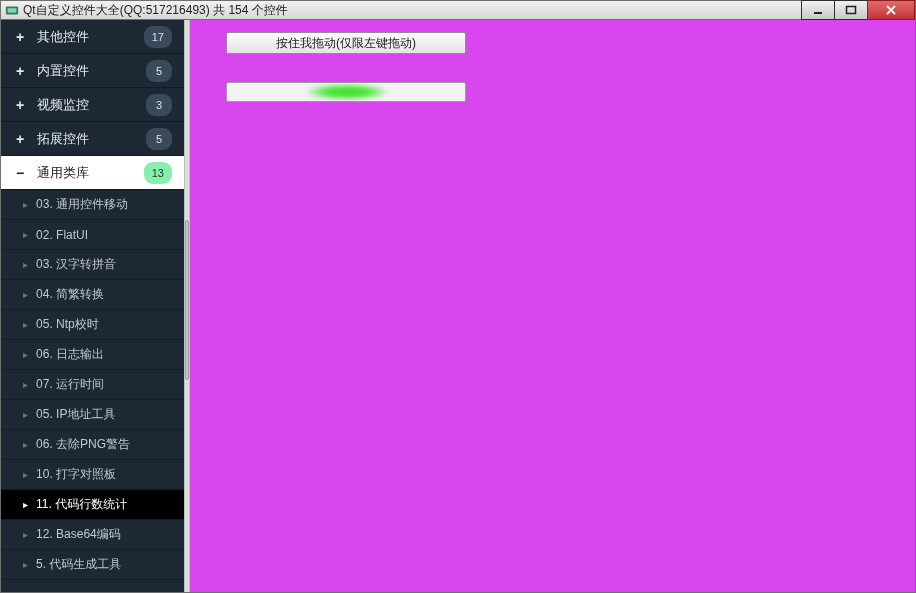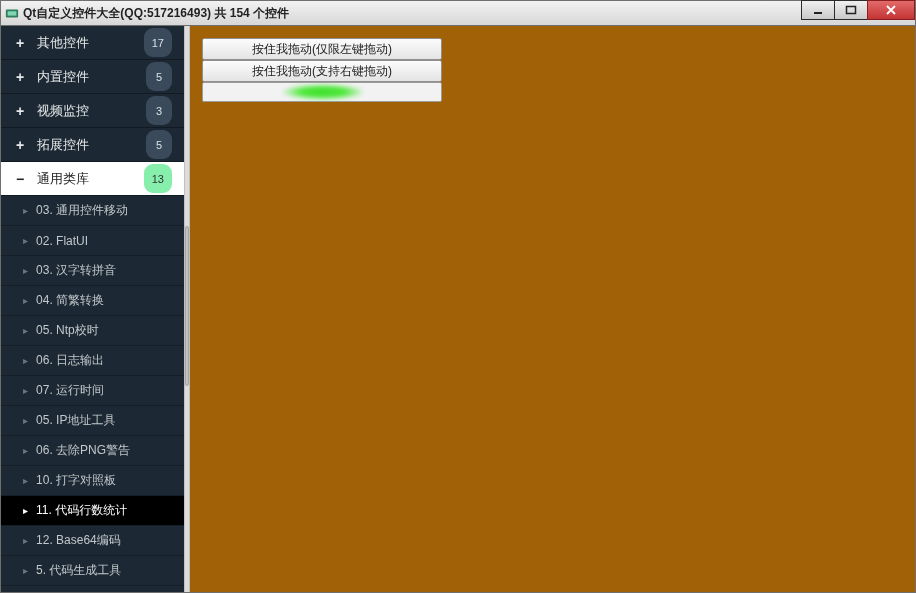--- a/index.html
+++ b/index.html
@@ -1,27 +1,26 @@
 <!DOCTYPE html>
 <html><head>
 <meta charset="utf-8">
 <style>
   * { box-sizing: border-box; margin: 0; padding: 0; }
   html, body { width: 916px; height: 593px; font-family: "Microsoft YaHei", Arial, sans-serif; font-size: 12px; overflow: hidden; }
   body { display: flex; flex-direction: column; background: #d8d8d8; }
 
   
   .titlebar {
-    height: 26px;
+    height: 20px;
     background: linear-gradient(to bottom, #f2f2f2, #d7d7d7);
     border: 1px solid #6f6f6f;
     display: flex; align-items: center;
     padding: 0 4px;
     position: relative;
-    font-weight: bold;
   }
   .app-icon {
     width: 14px; height: 14px; margin-right: 4px;
     display: inline-flex; align-items: center; justify-content: center;
   }
   .title-text { color: #222; font-size: 12px; }
   .win-buttons {
     position: absolute; right: 0; top: -1px; height: 20px; display: flex;
   }
   .win-btn {
@@ -78,21 +77,21 @@
     border-bottom: 1px solid #111a22;
     cursor: default;
   }
   .cat .exp {
     width: 14px; margin-right: 10px;
     color: #e7e9ea; font-weight: bold; font-size: 14px;
     display: inline-flex; justify-content: center;
   }
   .cat .badge {
     margin-left: auto;
-    min-width: 26px; height: 29px; border-radius: 9px;
+    min-width: 26px; height: 22px; border-radius: 9px;
     background: #3b4a5a; color: #d7e0e8;
     display: inline-flex; align-items: center; justify-content: center;
     font-size: 11px; padding: 0 8px;
   }
   .cat.expanded {
     background: #ffffff; color: #222;
   }
   .cat.expanded .exp { color: #222; }
   .cat.expanded .badge { background: #86efac; color: #333; }
 
@@ -104,23 +103,23 @@
     cursor: default;
     gap: 8px;
   }
   .item .caret { color: #6a757e; font-size: 10px; }
   .item.selected {
     background: #000000; color: #fff;
   }
   .item.selected .caret { color: #fff; }
 
   .main {
-    flex: 1; background: #a16207;
-    padding: 12px 12px;
-    display: flex; flex-direction: column; gap: 0;
+    flex: 1; background: #d946ef;
+    padding: 12px 36px;
+    display: flex; flex-direction: column; gap: 28px;
     align-items: flex-start;
   }
   .drag-btn {
     width: 240px; height: 22px;
     background: linear-gradient(to bottom,#fcfcfc,#e4e4e4);
     border: 1px solid #8f8f8f;
     border-radius: 2px;
     font-size: 12px; color: #222;
     display: flex; align-items: center; justify-content: center;
     cursor: default;
@@ -252,19 +251,18 @@
         </div>
       </div>
   </div>
 
   <div class="scroll-gutter">
     <div class="scroll-thumb"></div>
   </div>
 
   <div class="main">
     <div class="drag-btn">按住我拖动(仅限左键拖动)</div>
-    <div class="drag-btn">按住我拖动(支持右键拖动)</div>
     <div class="progress">
       <div class="bar"></div>
     </div>
   </div>
 
 </div>
 
 </body></html>

